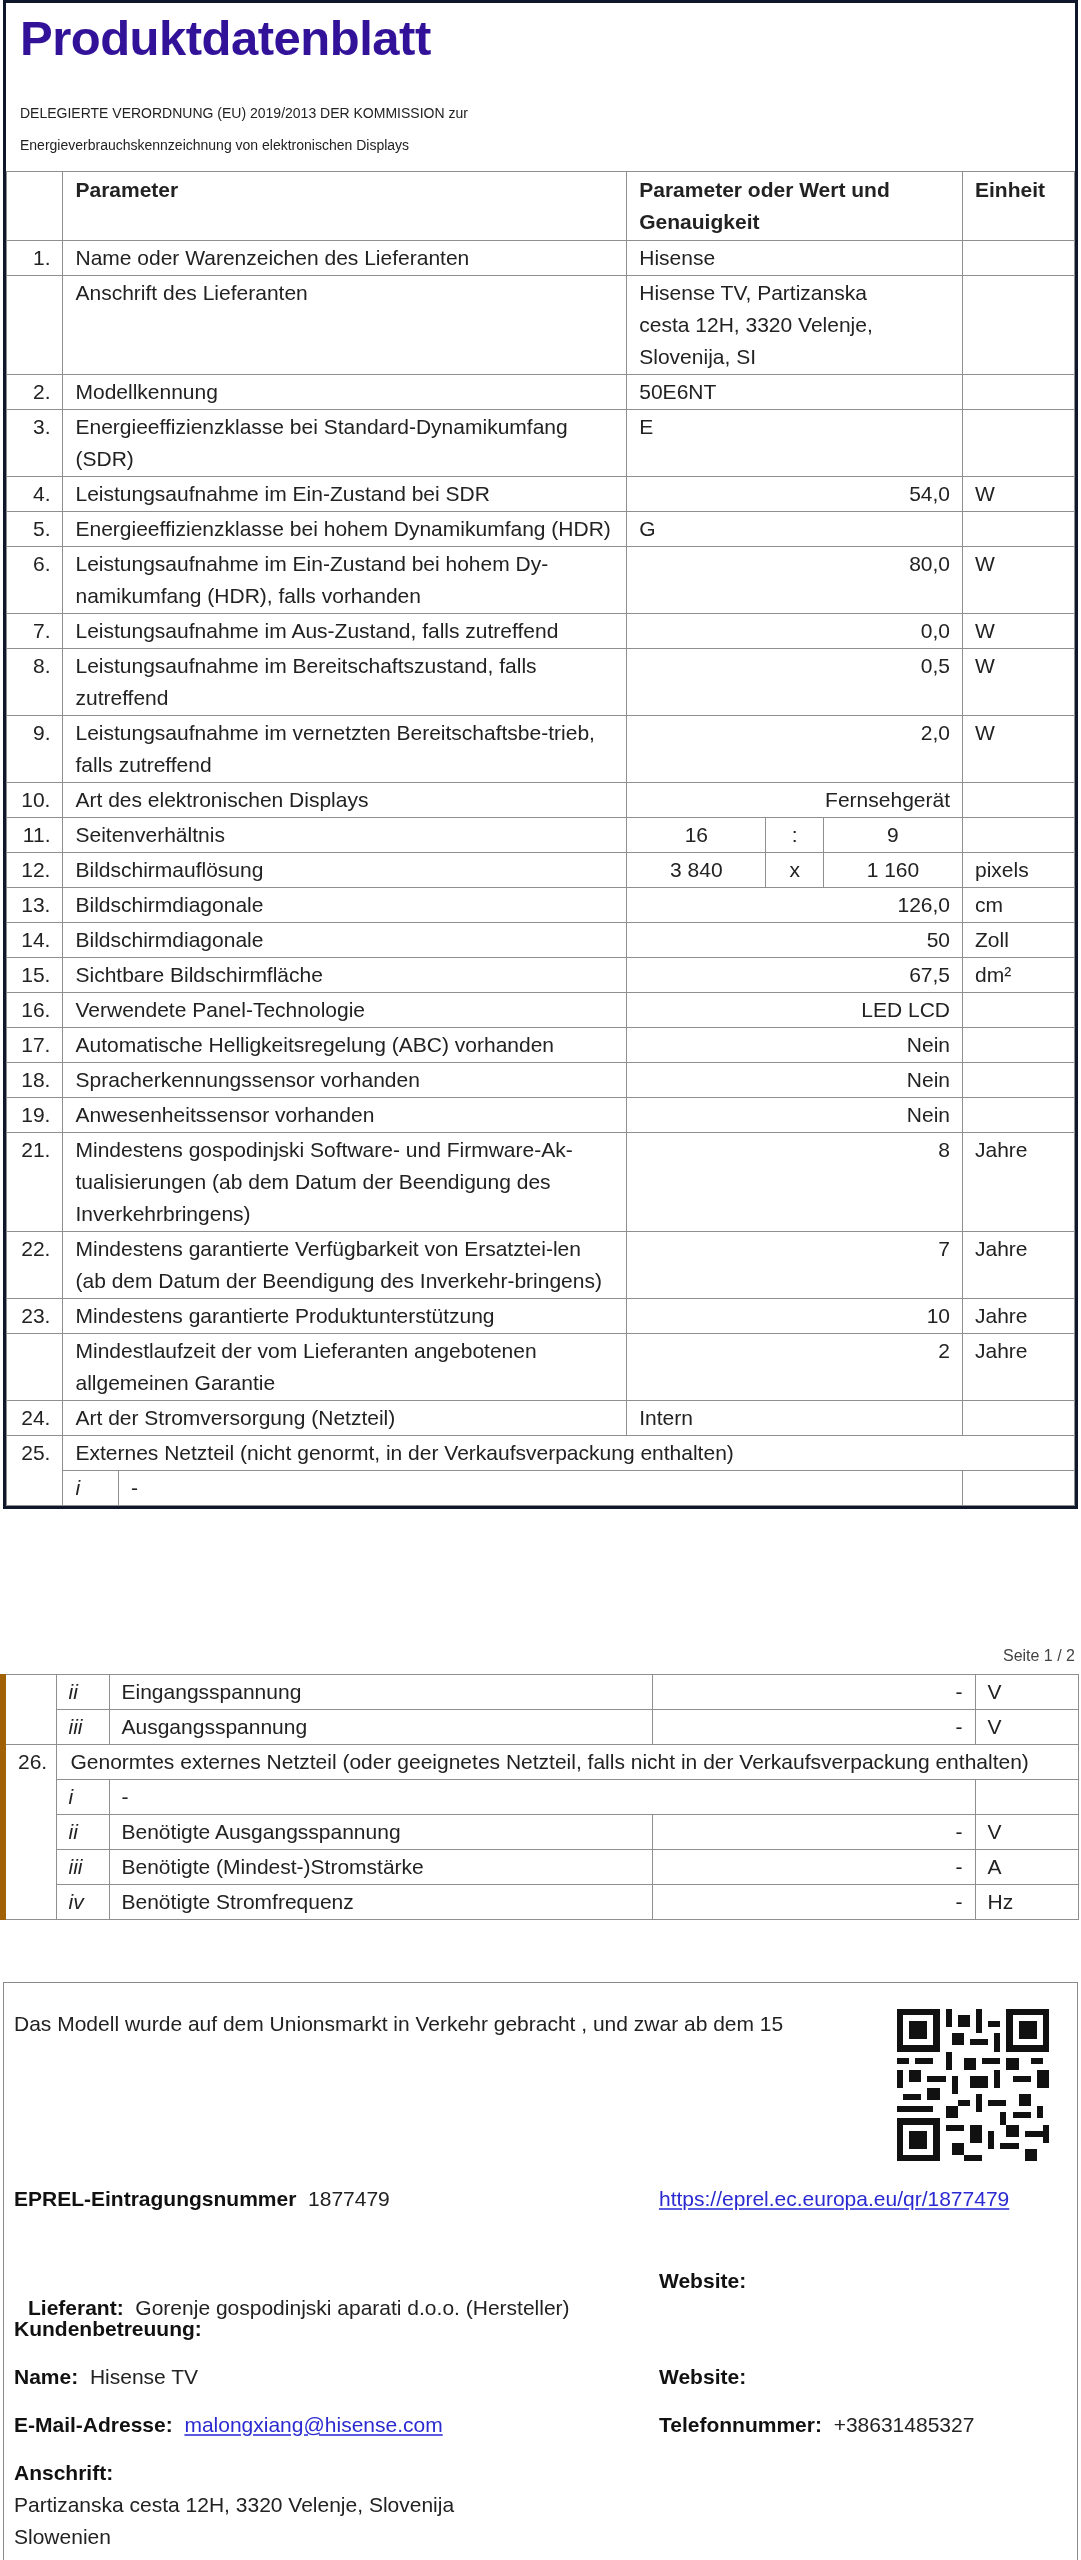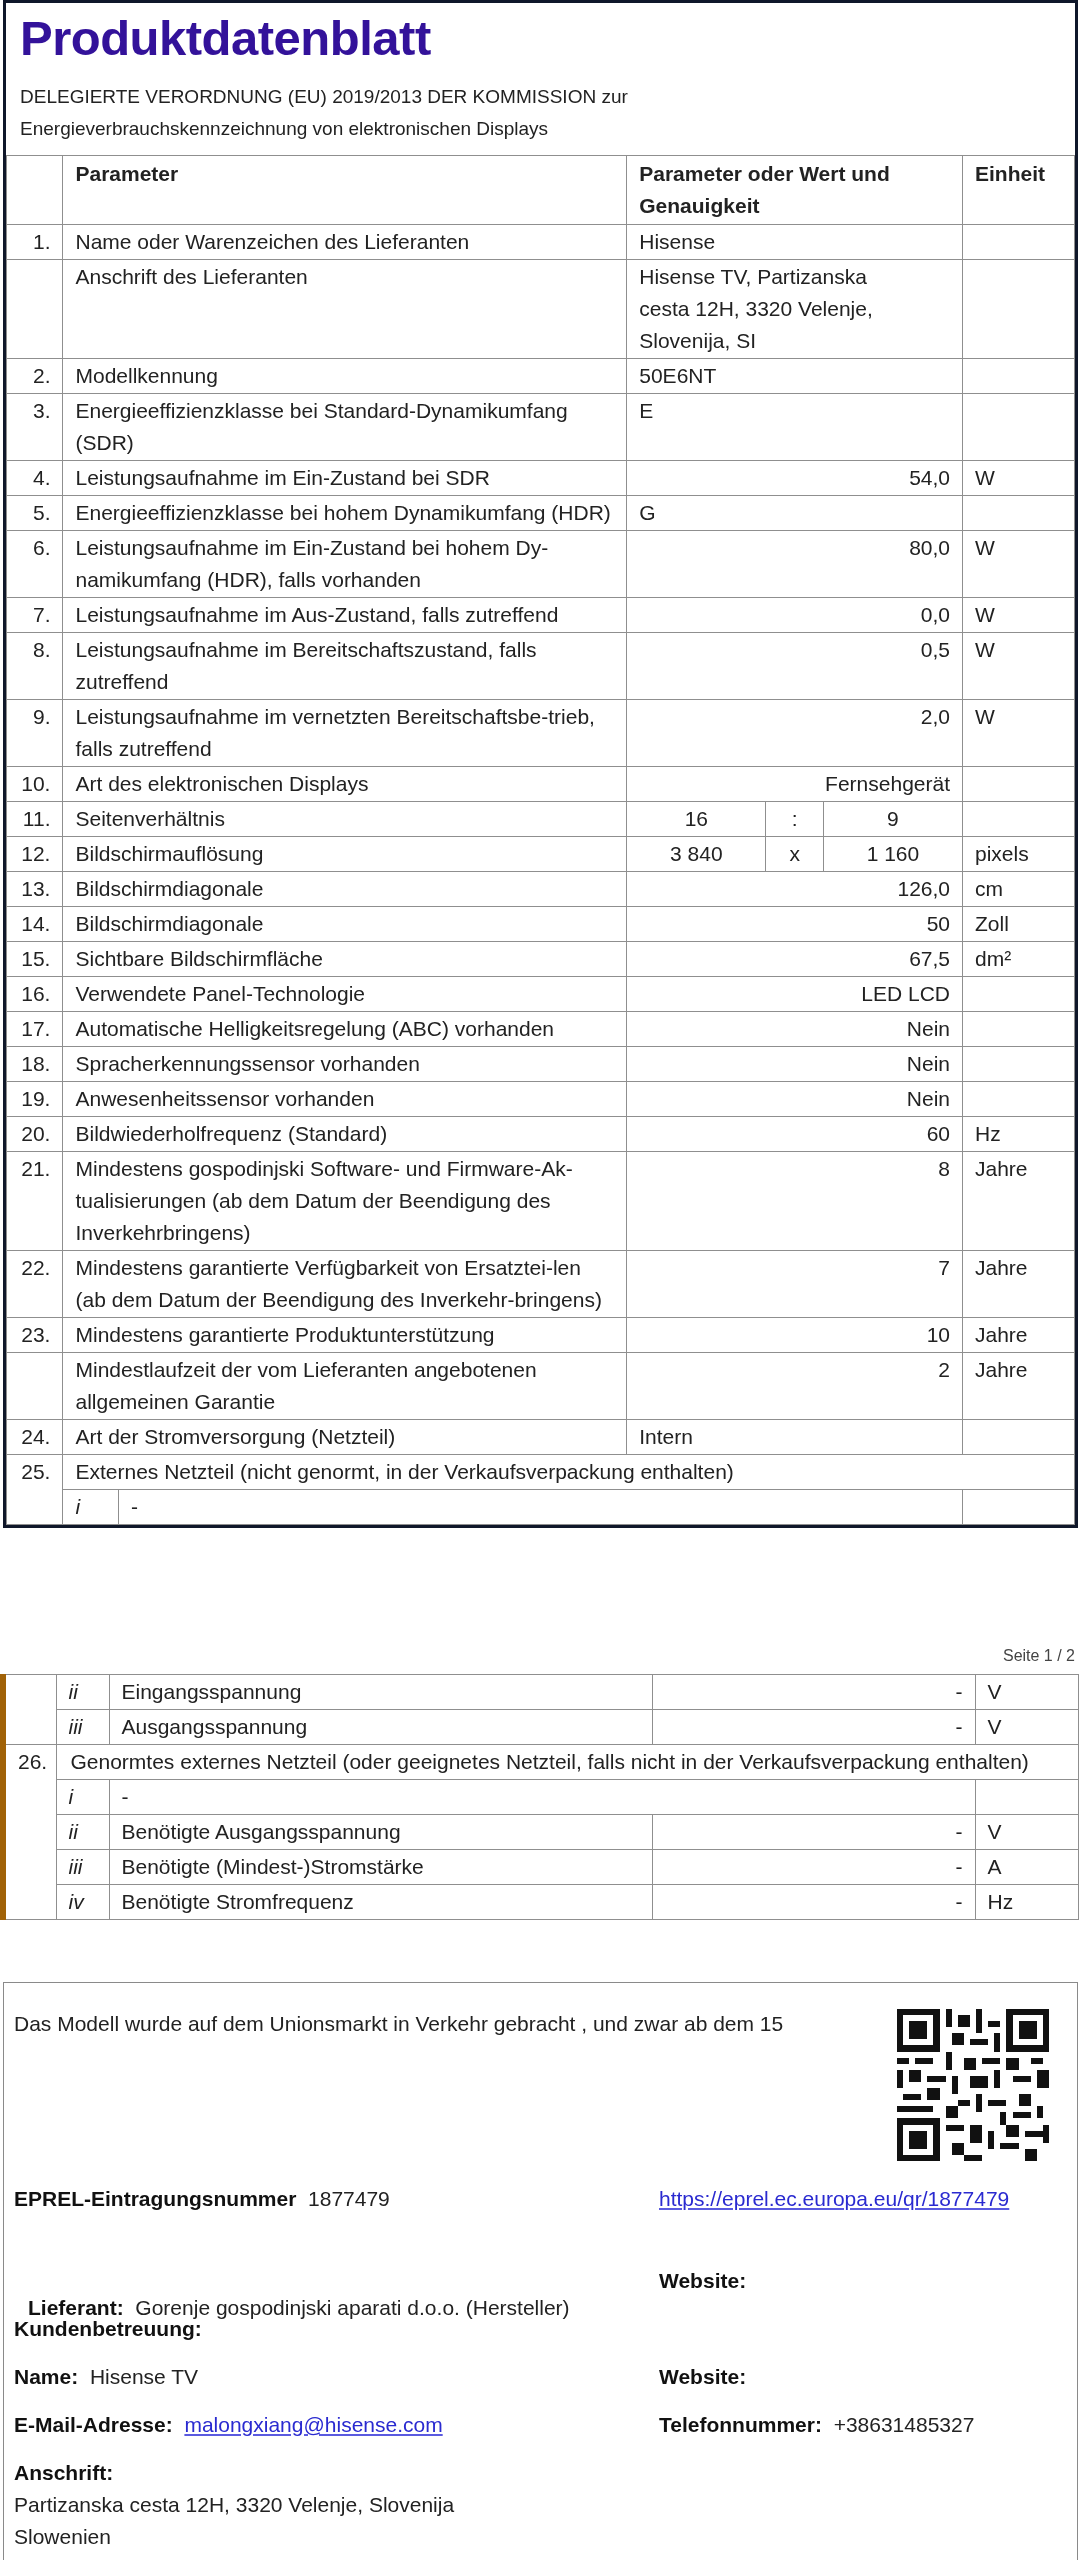--- a/index.html
+++ b/index.html
@@ -14,21 +14,21 @@
     }
     .page1 {
       position: absolute; left: 3px; top: 0; width: 1075px;
       border: 3px solid #0f172a;
     }
     .header { padding: 4px 14px 10px 14px; }
     .title {
       color: #33129a; font-weight: bold; font-size: 49px;
       line-height: 62px; letter-spacing: -0.5px;
     }
-    .subtitle { font-size: 19px; line-height: 32px; margin-top: 12px; color: #222; }
+    .subtitle { font-size: 14px; line-height: 32px; margin-top: 28px; color: #222; }
 
     table.grid { border-collapse: collapse; width: 100%; table-layout: fixed; }
     table.grid td, table.grid th {
       border: 1px solid #8f8f8f; vertical-align: top;
       font-size: 21px; line-height: 32px; font-weight: normal;
       padding: 1px 12px;
     }
     table.grid th { font-weight: bold; text-align: left; padding-top: 2px; padding-bottom: 2px; }
     td.num { text-align: right; padding-right: 8px; padding-left: 2px; }
     td.val-r { text-align: right; padding-right: 12px; }
@@ -207,26 +207,20 @@
       <td class="num">18.</td>
       <td colspan="2">Spracherkennungssensor vorhanden</td>
       <td colspan="3" class="val-r">Nein</td>
       <td class="unit"></td>
     </tr>
     <tr>
       <td class="num">19.</td>
       <td colspan="2">Anwesenheitssensor vorhanden</td>
       <td colspan="3" class="val-r">Nein</td>
       <td class="unit"></td>
-    </tr>
-    <tr>
-      <td class="num">20.</td>
-      <td colspan="2">Bildwiederholfrequenz (Standard)</td>
-      <td colspan="3" class="val-r">60</td>
-      <td class="unit">Hz</td>
     </tr>
     <tr>
       <td class="num">21.</td>
       <td colspan="2">Mindestens gospodinjski Software- und Firmware-Ak-tualisierungen (ab dem Datum der Beendigung des Inverkehrbringens)</td>
       <td colspan="3" class="val-r">8</td>
       <td class="unit">Jahre</td>
     </tr>
     <tr>
       <td class="num">22.</td>
       <td colspan="2">Mindestens garantierte Verfügbarkeit von Ersatztei-len (ab dem Datum der Beendigung des Inverkehr-bringens)</td>

